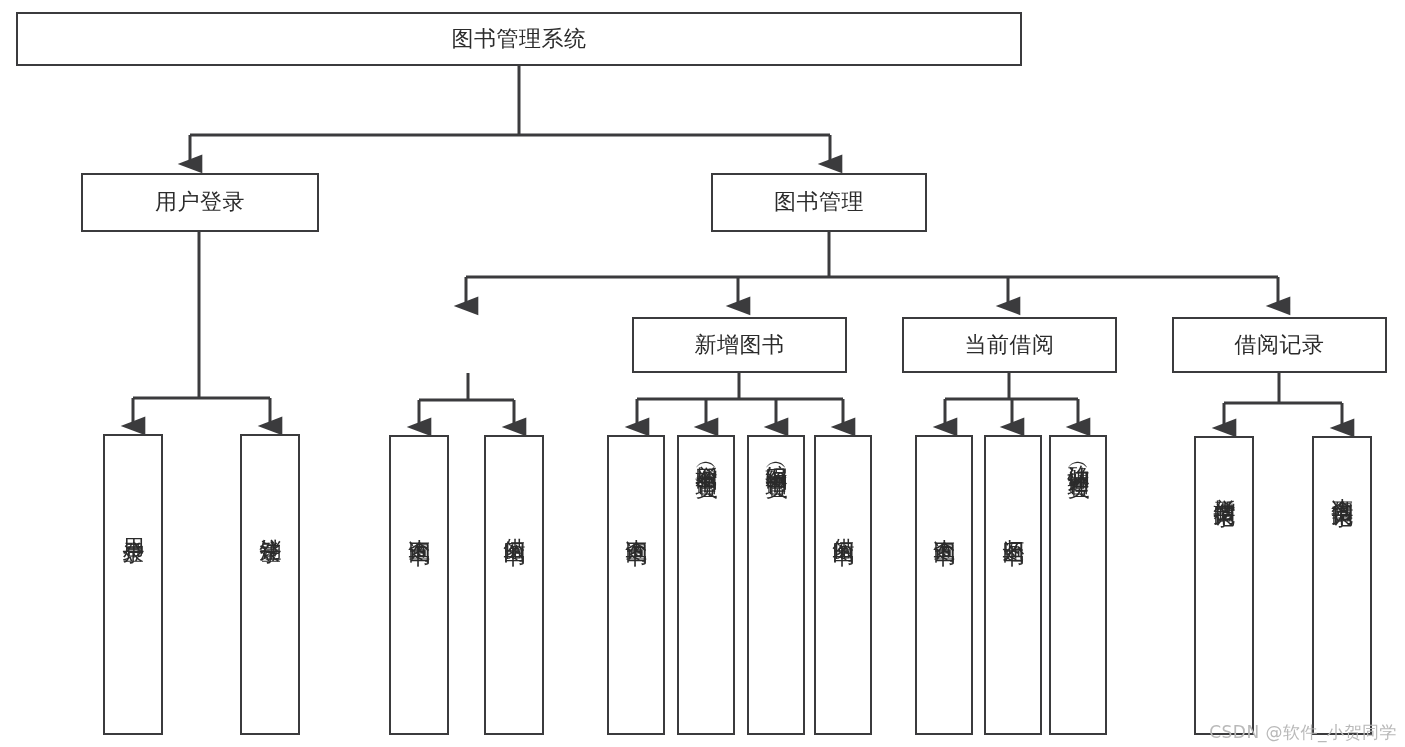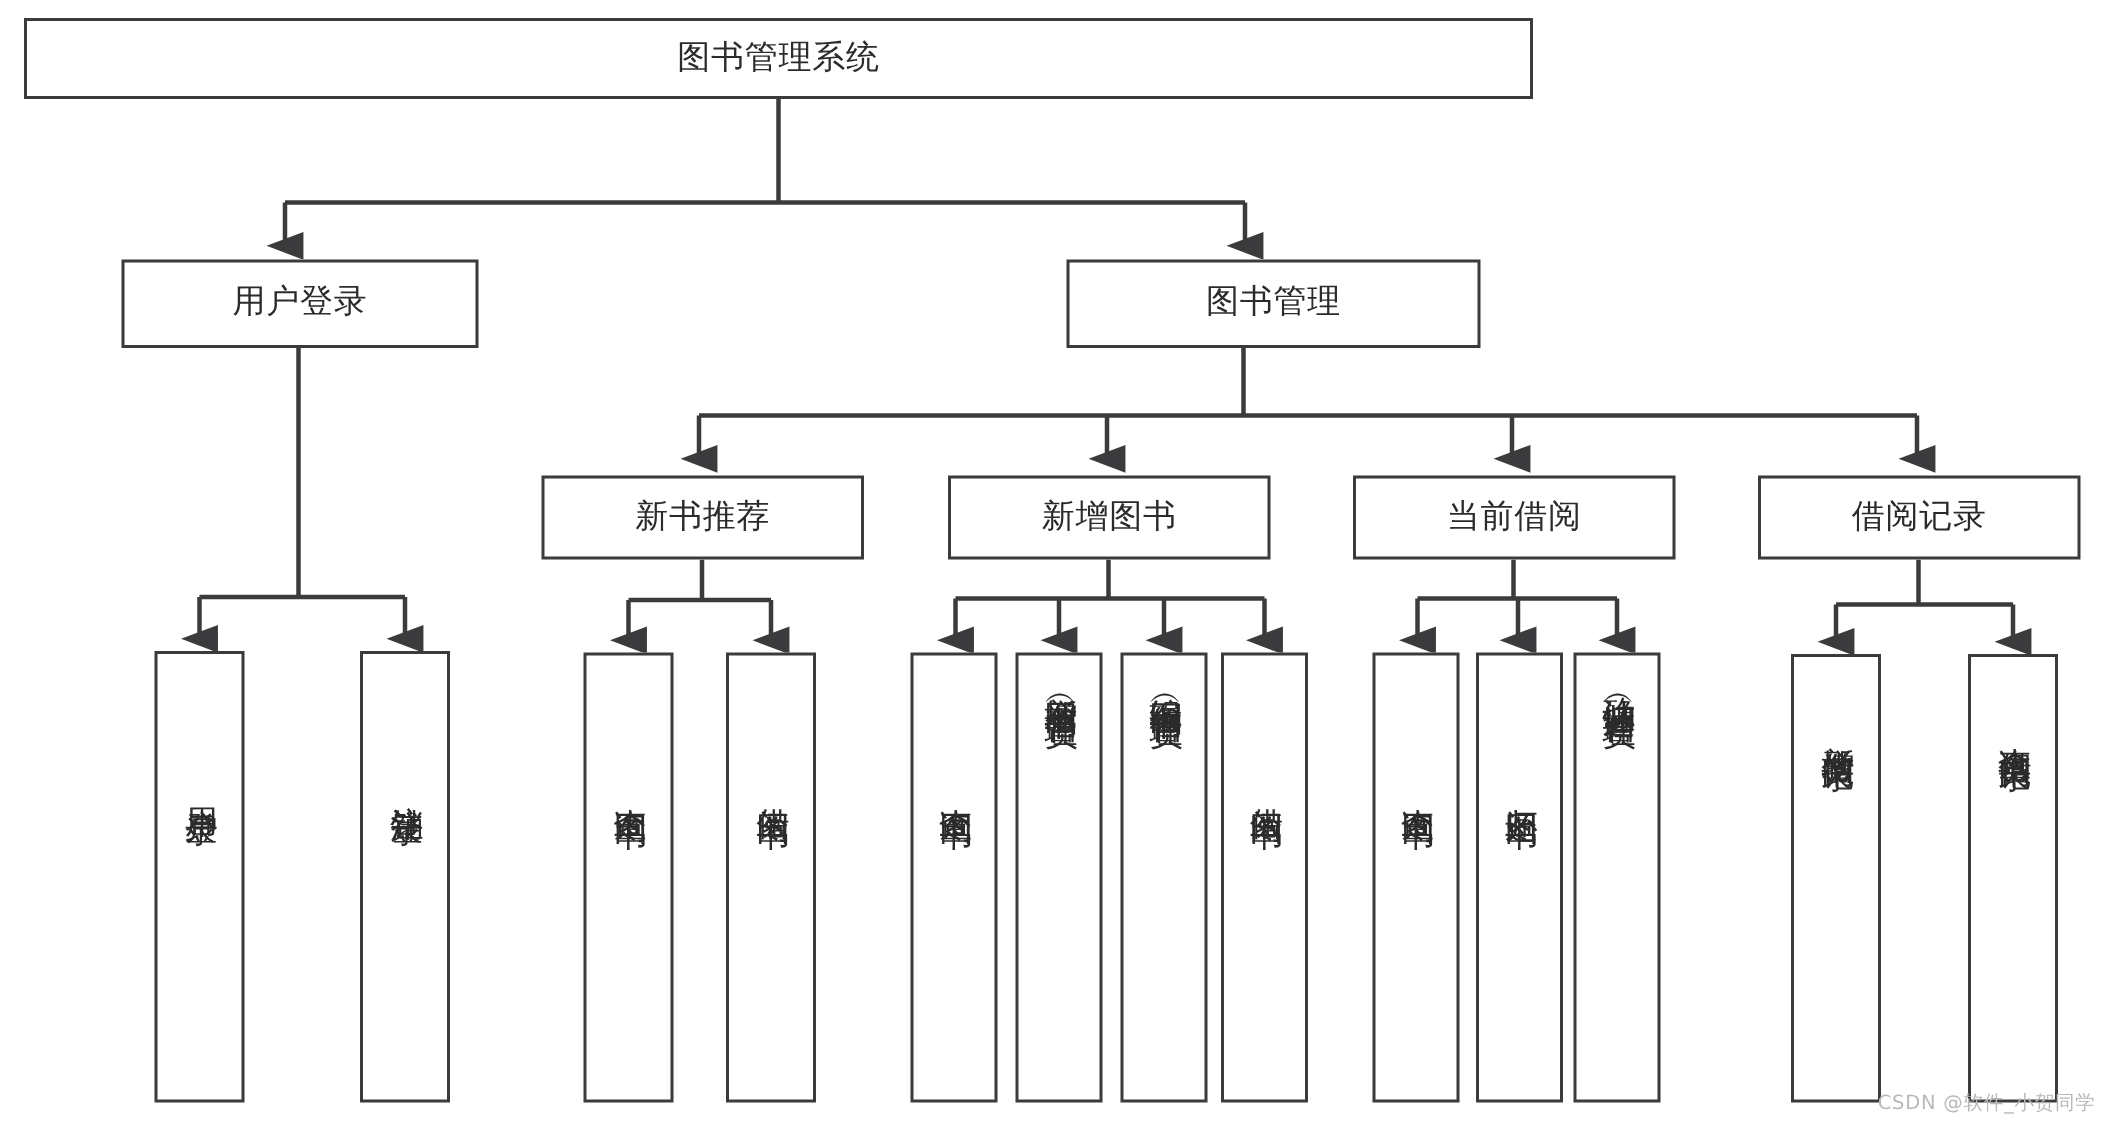--- a/index.html
+++ b/index.html
@@ -56,21 +56,21 @@
     letter-spacing: 2px;
     white-space: nowrap;
   }
   .node.vert.tall .label {
     padding-top: 0;
   }
   .watermark {
     position: absolute;
     right: 8px;
     bottom: 3px;
-    font-size: 13px;
+    font-size: 17px;
     color: #b9b9b9;
     letter-spacing: 0.5px;
     white-space: nowrap;
     user-select: none;
   }
 </style>
 </head>
 <body>
 
 <div id="canvas">
@@ -125,27 +125,24 @@
     </g>
   </svg>
 
   <div class="node horiz" style="left:16px; top:12px; width:1006px; height:54px;">
     <span class="label">图书管理系统</span>
   </div>
 
   <div class="node horiz" style="left:81px; top:173px; width:238px; height:59px;">
     <span class="label">用户登录</span>
   </div>
-  <div class="node horiz" style="left:711px; top:173px; width:276px; height:59px;">
+  <div class="node horiz" style="left:711px; top:173px; width:216px; height:59px;">
     <span class="label">图书管理</span>
   </div>
 
-  <div class="node horiz" style="left:361px; top:317px; width:215px; height:56px;">
-    <span class="label">新书推荐</span>
-  </div>
   <div class="node horiz" style="left:632px; top:317px; width:215px; height:56px;">
     <span class="label">新增图书</span>
   </div>
   <div class="node horiz" style="left:902px; top:317px; width:215px; height:56px;">
     <span class="label">当前借阅</span>
   </div>
   <div class="node horiz" style="left:1172px; top:317px; width:215px; height:56px;align-items:center;">
     <span class="label">借阅记录</span>
   </div>
 

